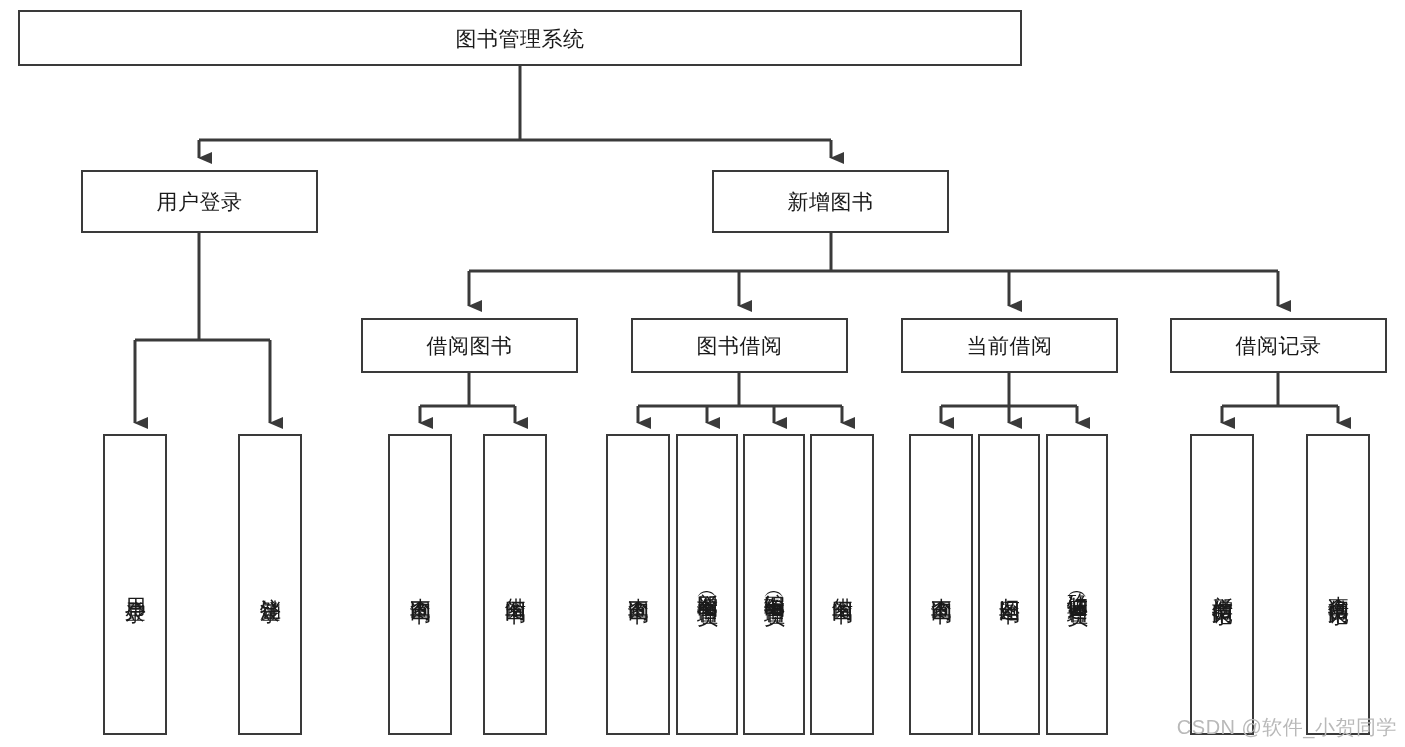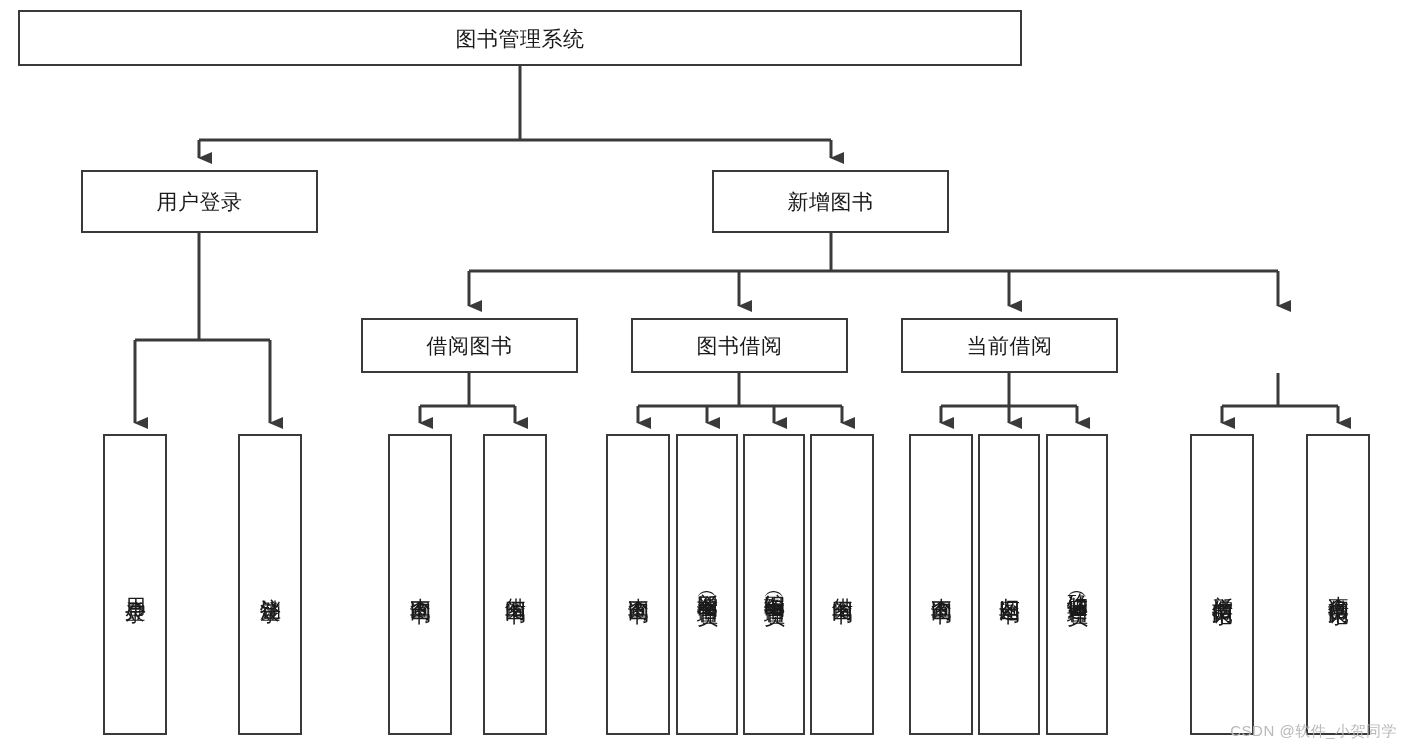--- a/index.html
+++ b/index.html
@@ -62,21 +62,21 @@
     font-size: 21px;
     line-height: 1.18;
     letter-spacing: 2px;
     white-space: nowrap;
     max-height: 100%;
   }
   .watermark {
     position: absolute;
     right: 8px;
     bottom: 6px;
-    font-size: 15px;
+    font-size: 20px;
     color: #b9b9b9;
     z-index: 3;
     white-space: nowrap;
     letter-spacing: 0.5px;
   }
 </style>
 </head>
 <body>
 
 <div id="canvas">
@@ -144,20 +144,23 @@
 
   <div class="node horiz" style="left:361px; top:318px; width:217px; height:55px;">
     <span class="label">借阅图书</span>
   </div>
   <div class="node horiz" style="left:901px; top:318px; width:217px; height:55px;">
     <span class="label">当前借阅</span>
   </div>
   <div class="node horiz" style="left:631px; top:318px; width:217px; height:55px;">
     <span class="label">图书借阅</span>
   </div>
+  <div class="node horiz" style="left:1170px; top:318px; width:217px; height:55px;">
+    <span class="label">借阅记录</span>
+  </div>
 
   <div class="node vert" style="left:103px; top:434px; width:64px; height:301px;">
     <span class="label">用户登录</span>
   </div>
   <div class="node vert" style="left:238px; top:434px; width:64px; height:301px;">
     <span class="label">注销登录</span>
   </div>
 
   <div class="node vert" style="left:388px; top:434px; width:64px; height:301px;">
     <span class="label">查询图书</span>

